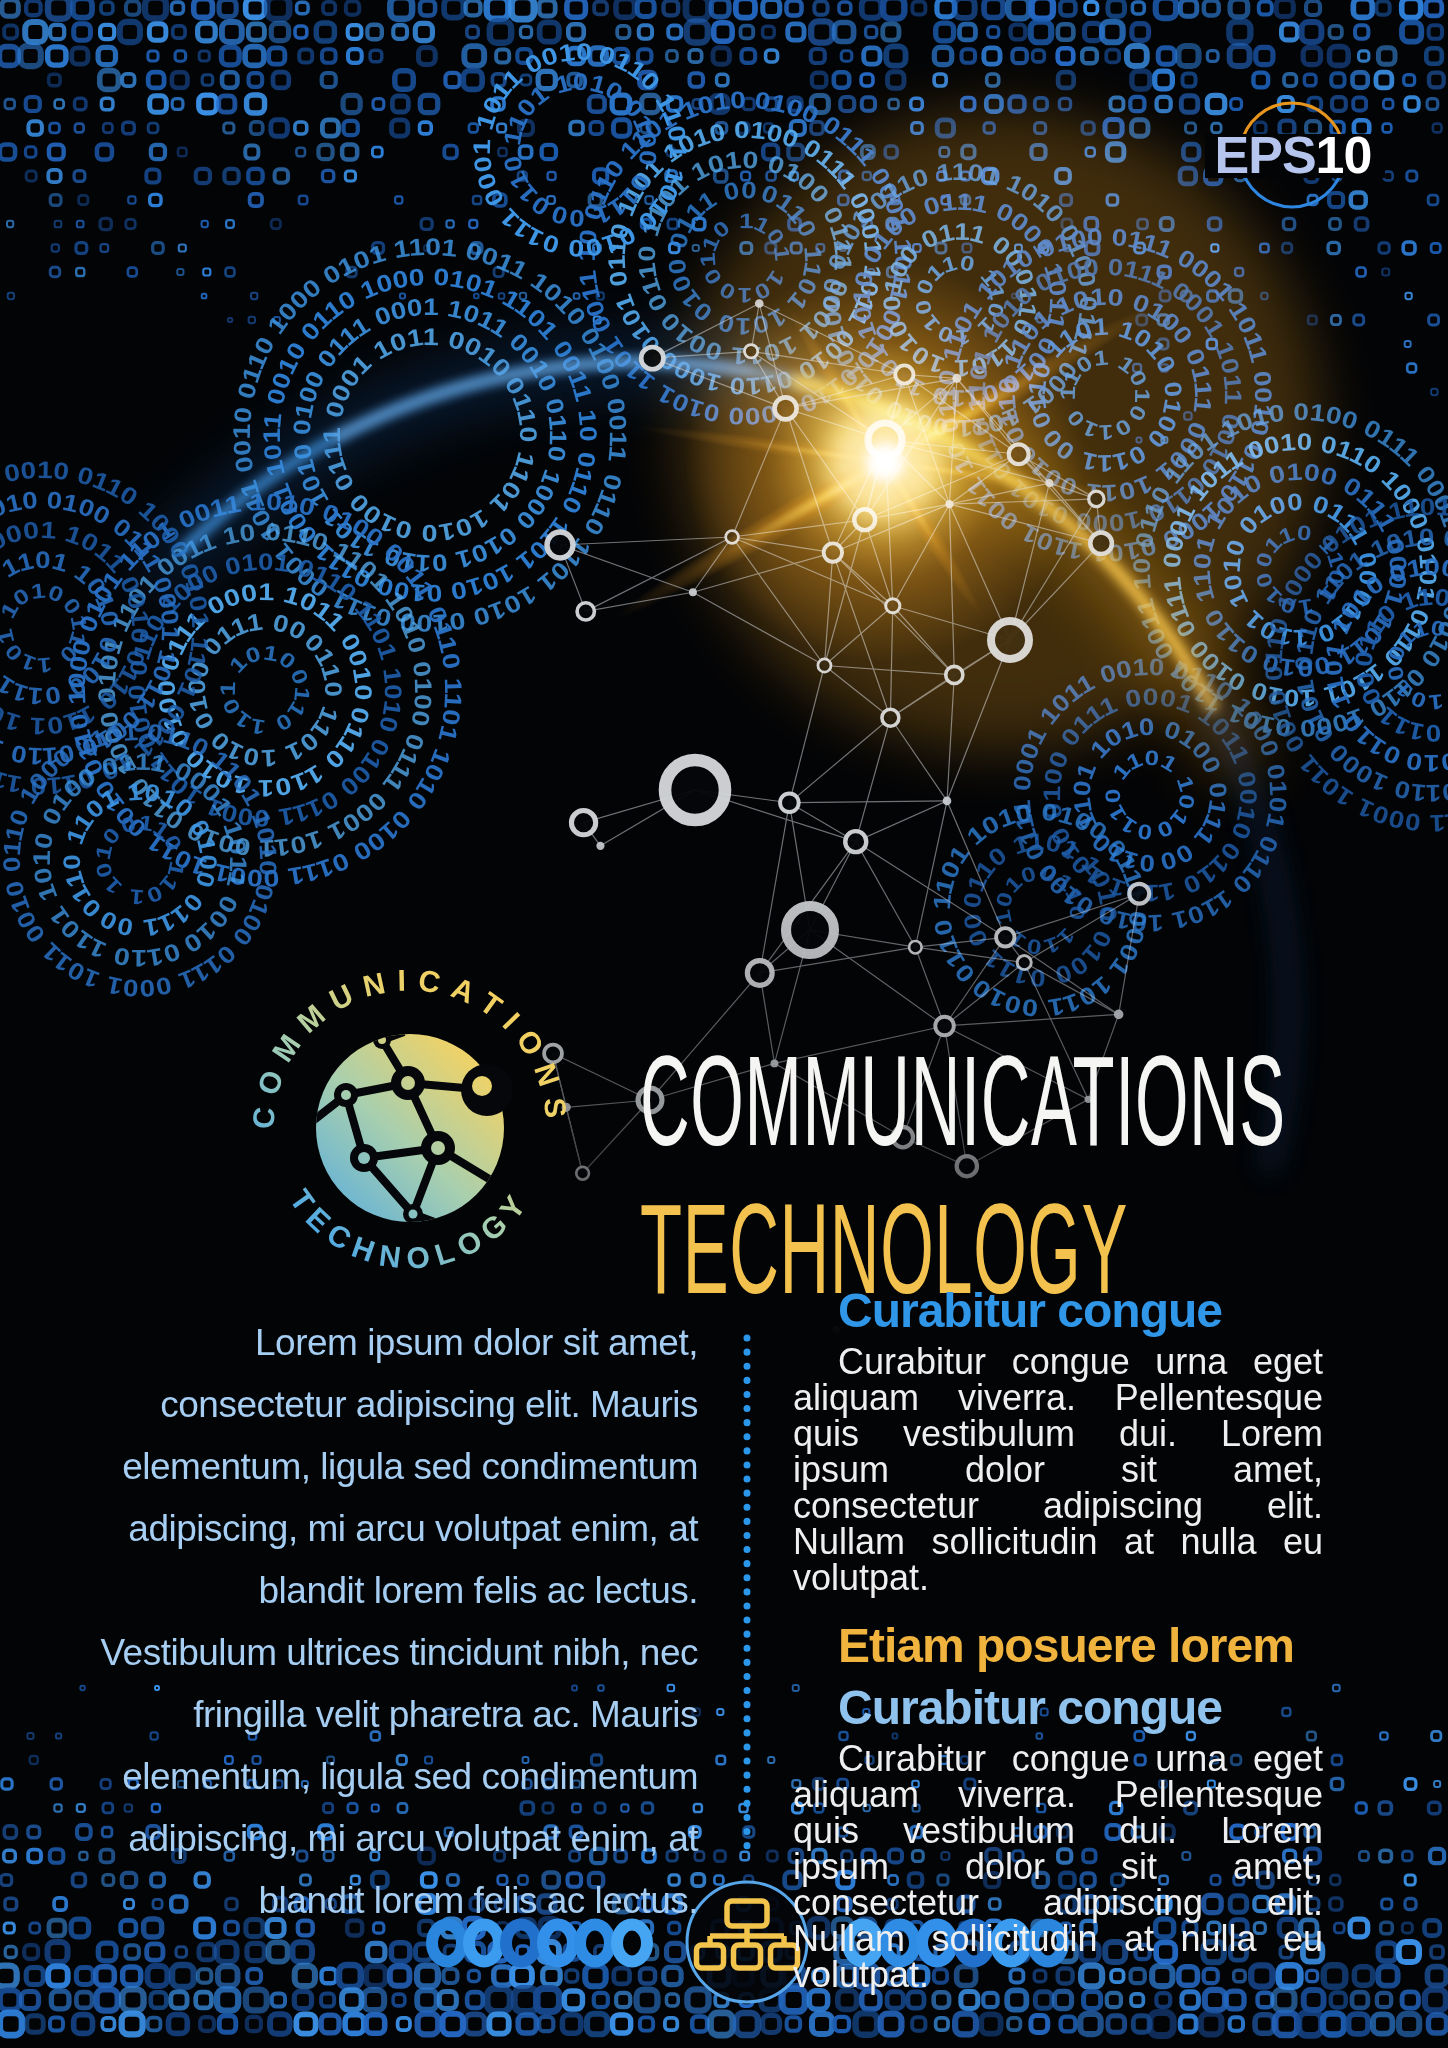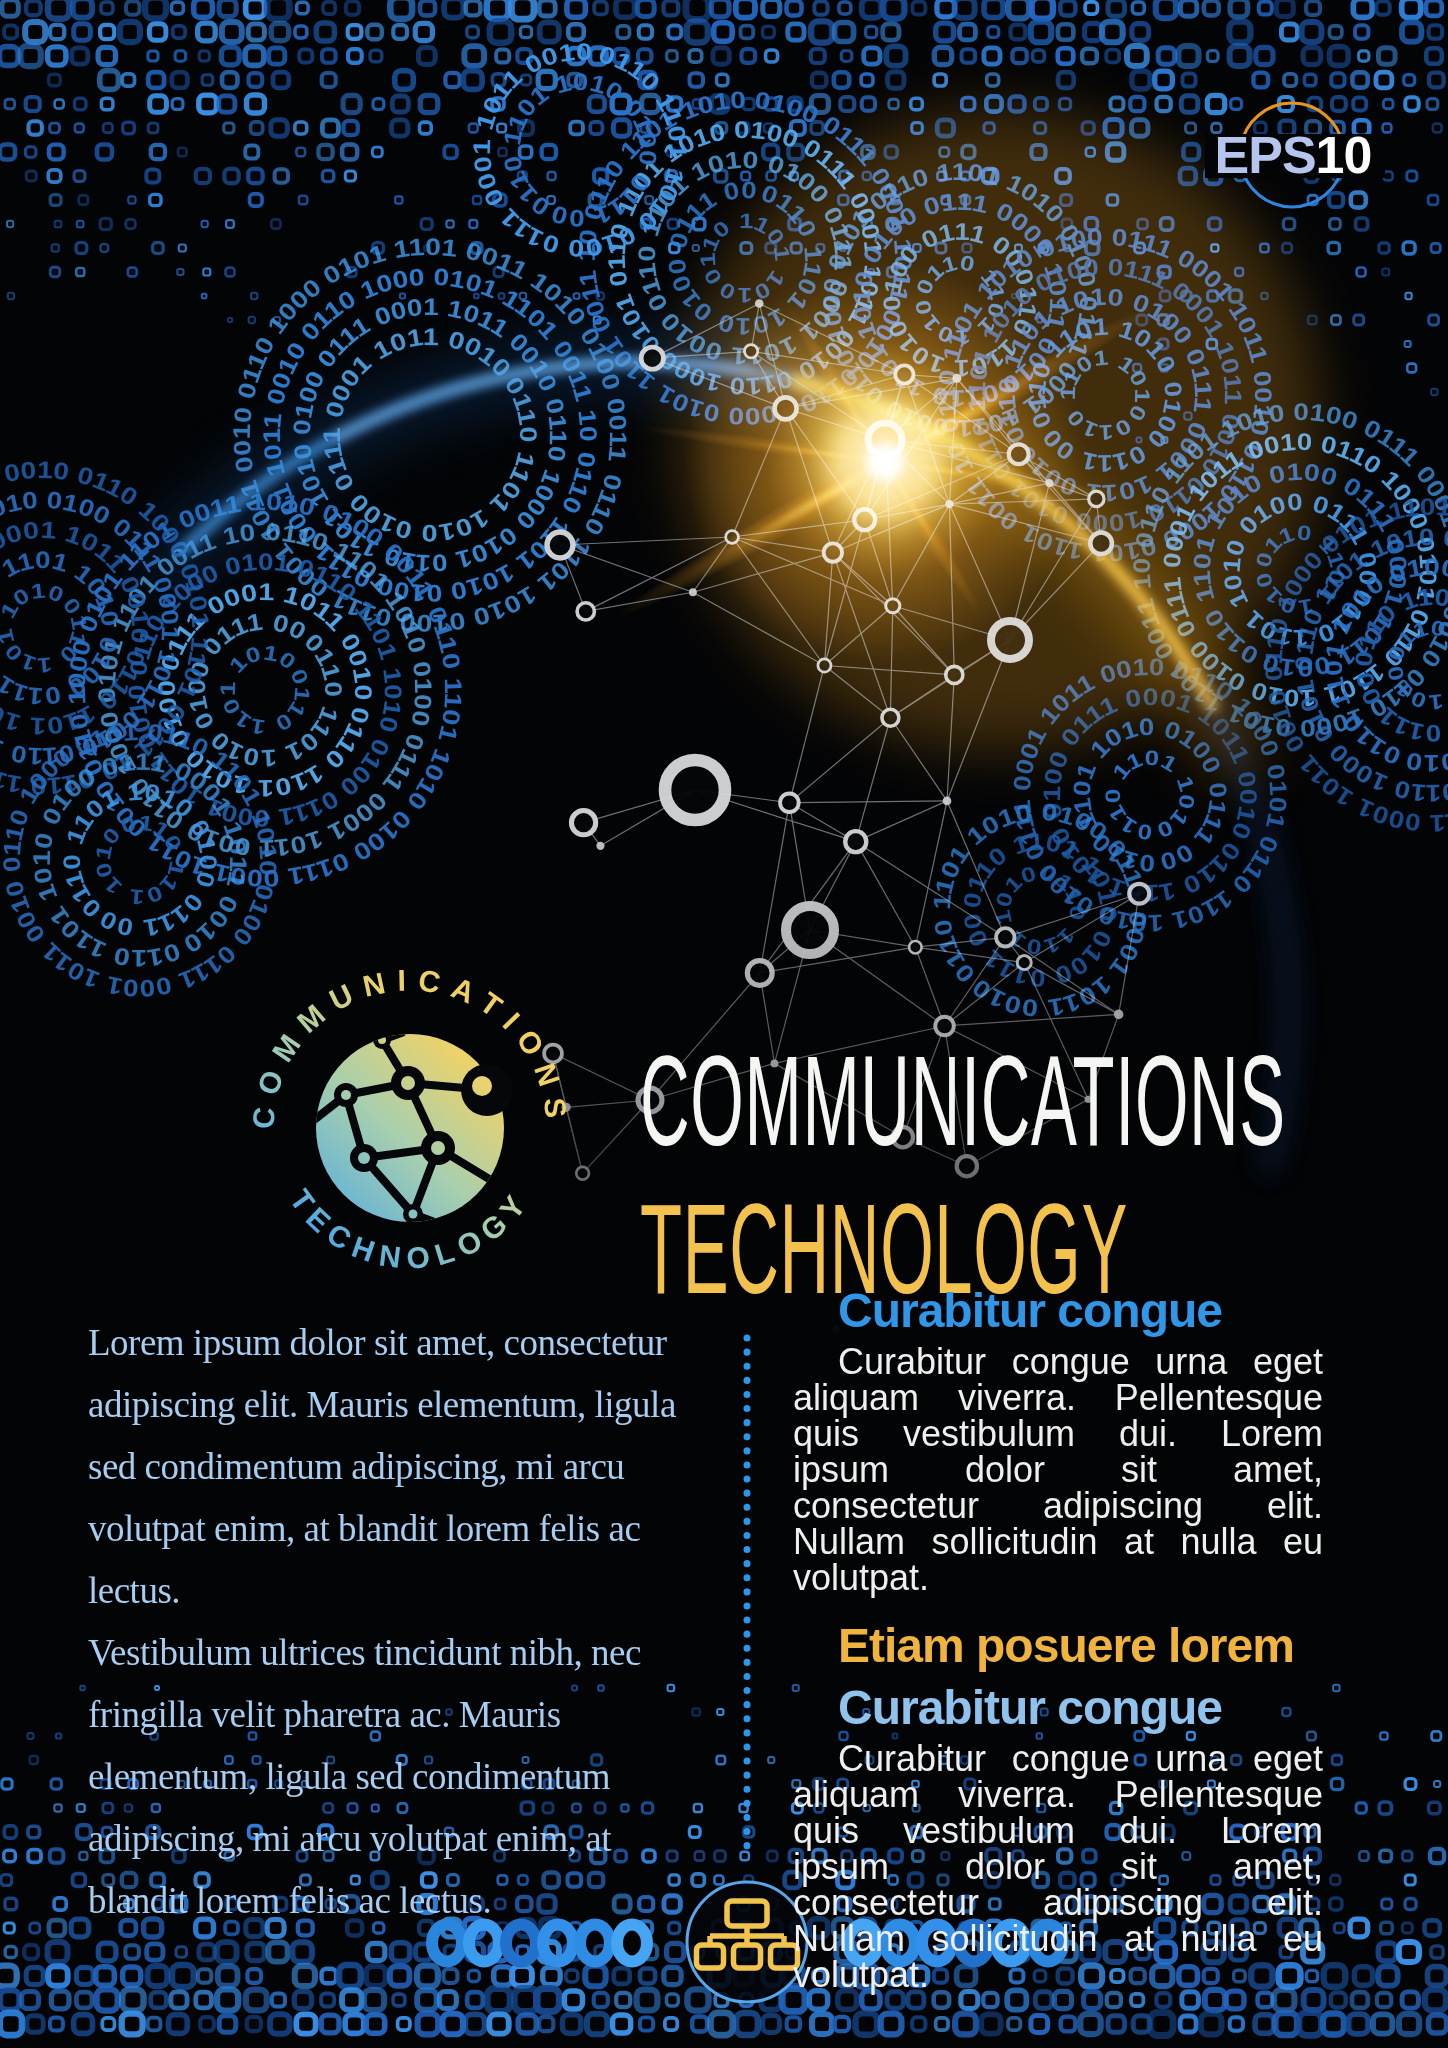--- a/index.html
+++ b/index.html
@@ -8,22 +8,22 @@
   svg.layer{position:absolute;left:0;top:0;}
   
   .eps-badge{position:absolute;left:1205px;top:78px;width:180px;height:160px;}
   
   .logo{position:absolute;left:240px;top:958px;width:340px;height:340px;}
   
   .title-block{position:absolute;left:640px;top:1028px;transform:scale(.62,1.15);
                transform-origin:0 0;white-space:nowrap;}
   .title-line{font-size:111px;line-height:128px;font-weight:400;letter-spacing:1px;}
   
-  .left-col{position:absolute;left:88px;top:1312px;width:618px;text-align:left;
-            font-size:37px;line-height:62px;letter-spacing:-0.5px;font-family:Liberation Serif, serif;}
+  .left-col{position:absolute;left:80px;top:1312px;width:618px;text-align:right;
+            font-size:37px;line-height:62px;letter-spacing:-0.5px;}
   .left-col p{margin:0;}
   
   
   .right-col{position:absolute;left:793px;top:1272px;width:530px;}
   .rc-heading{font-size:48px;font-weight:bold;letter-spacing:-1px;margin:16px 0 10px 0;
               padding-left:45px;line-height:46px;}
   .rc-body{font-size:36px;line-height:36px;color:#efefef;text-align:justify;
            text-indent:45px;margin:0 0 27px 0;word-spacing:1px;}
 </style>
 </head>

